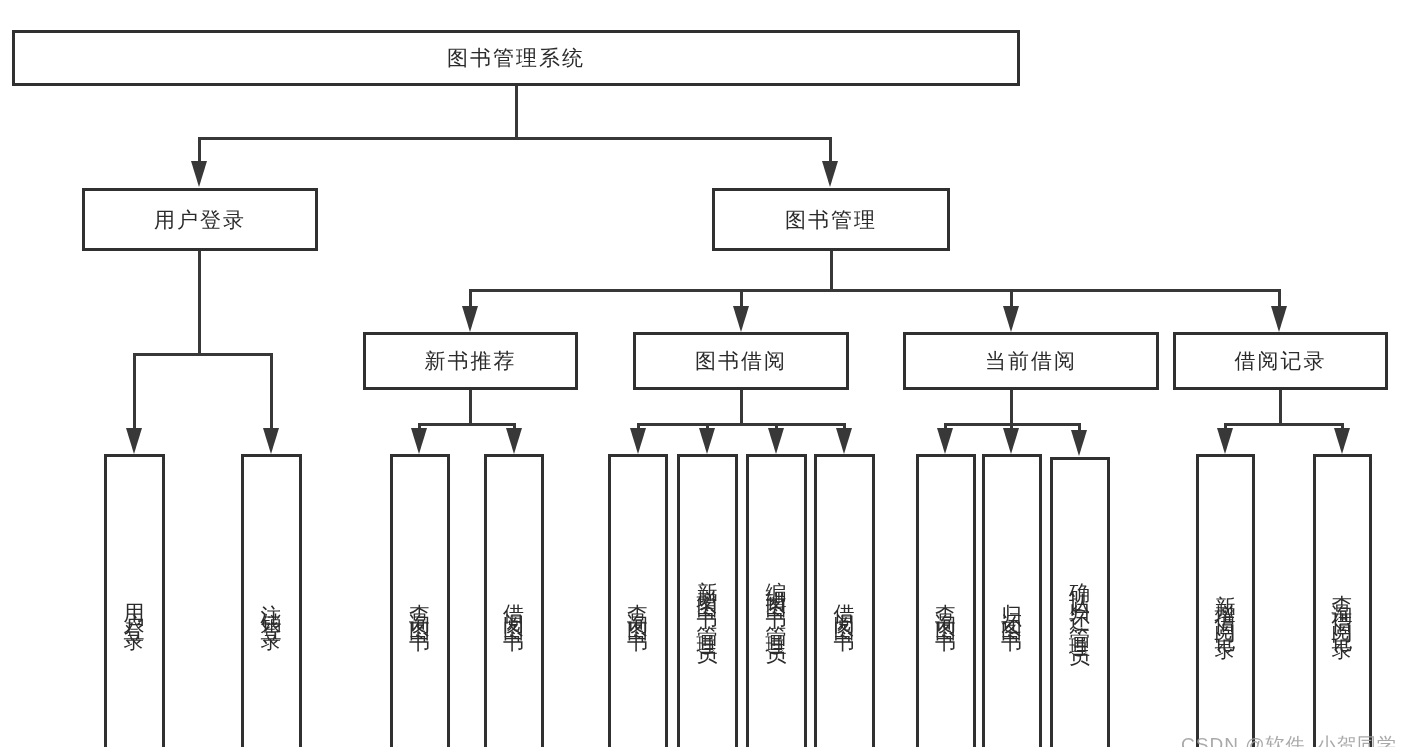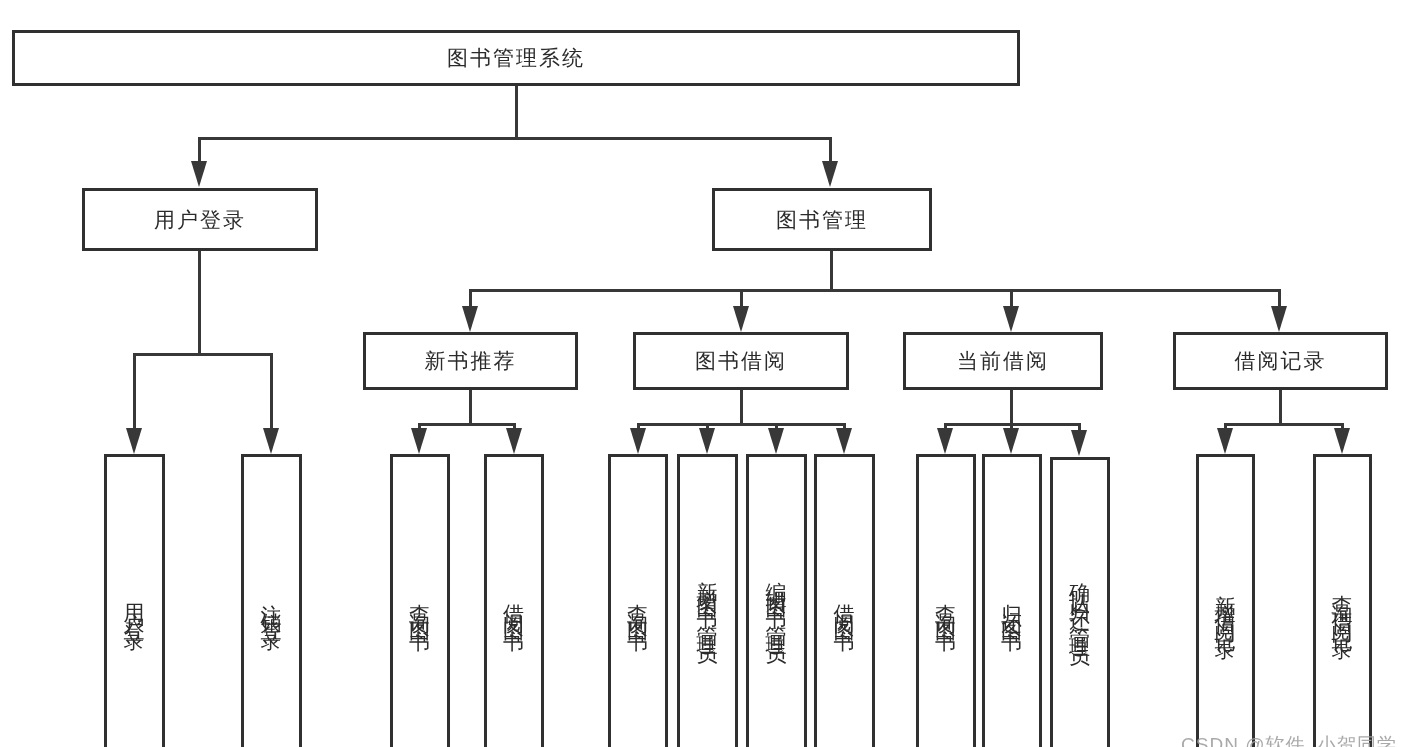--- a/index.html
+++ b/index.html
@@ -61,33 +61,33 @@
 <div id="stage">
 
   <div class="box" style="left:12px;top:12px;width:1008px;height:56px">
     <span class="lbl">图书管理系统</span>
   </div>
 
   <div class="box" style="left:82px;top:170px;width:236px;height:63px">
     <span class="lbl">用户登录</span>
   </div>
 
-  <div class="box" style="left:712px;top:170px;width:220px;height:63px">
+  <div class="box" style="left:712px;top:170px;width:238px;height:63px">
     <span class="lbl">图书管理</span>
   </div>
 
   <div class="box" style="left:633px;top:314px;width:216px;height:58px">
     <span class="lbl">图书借阅</span>
   </div>
 
   <div class="box" style="left:363px;top:314px;width:215px;height:58px">
     <span class="lbl">新书推荐</span>
   </div>
 
-  <div class="box" style="left:903px;top:314px;width:200px;height:58px">
+  <div class="box" style="left:903px;top:314px;width:256px;height:58px">
     <span class="lbl">当前借阅</span>
   </div>
 
   <div class="box" style="left:1173px;top:314px;width:215px;height:58px">
     <span class="lbl">借阅记录</span>
   </div>
 
   <div class="box leaf" style="left:104px;top:436px;width:61px;height:301px">
     <span class="vlbl">用户登录</span>
   </div>

